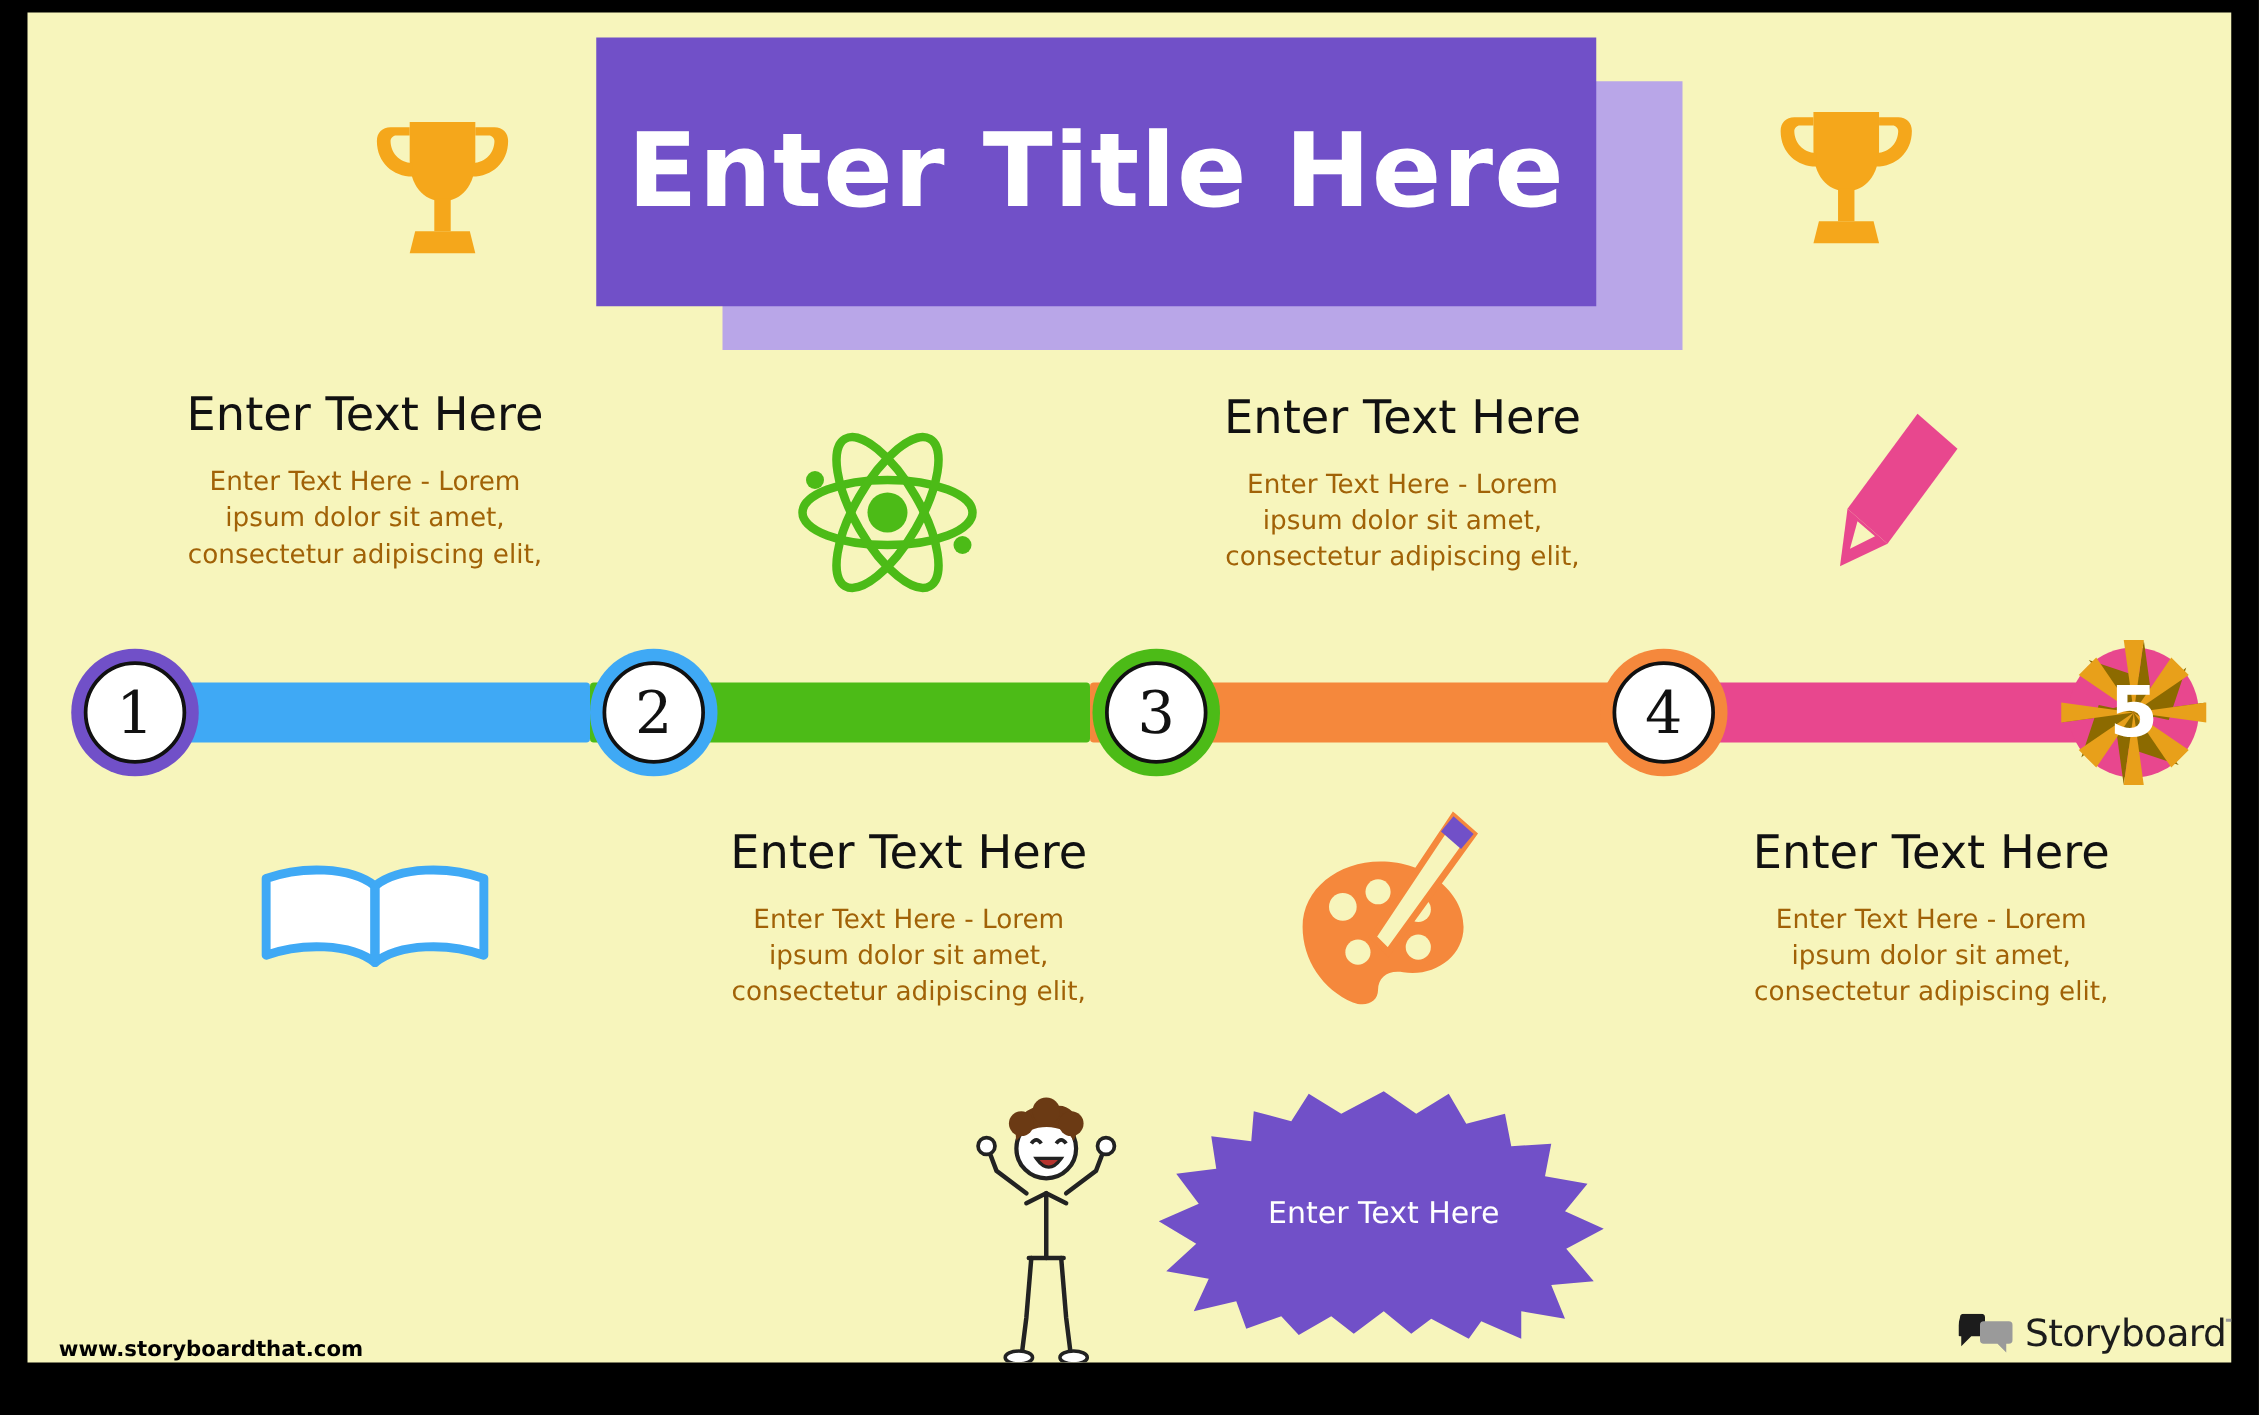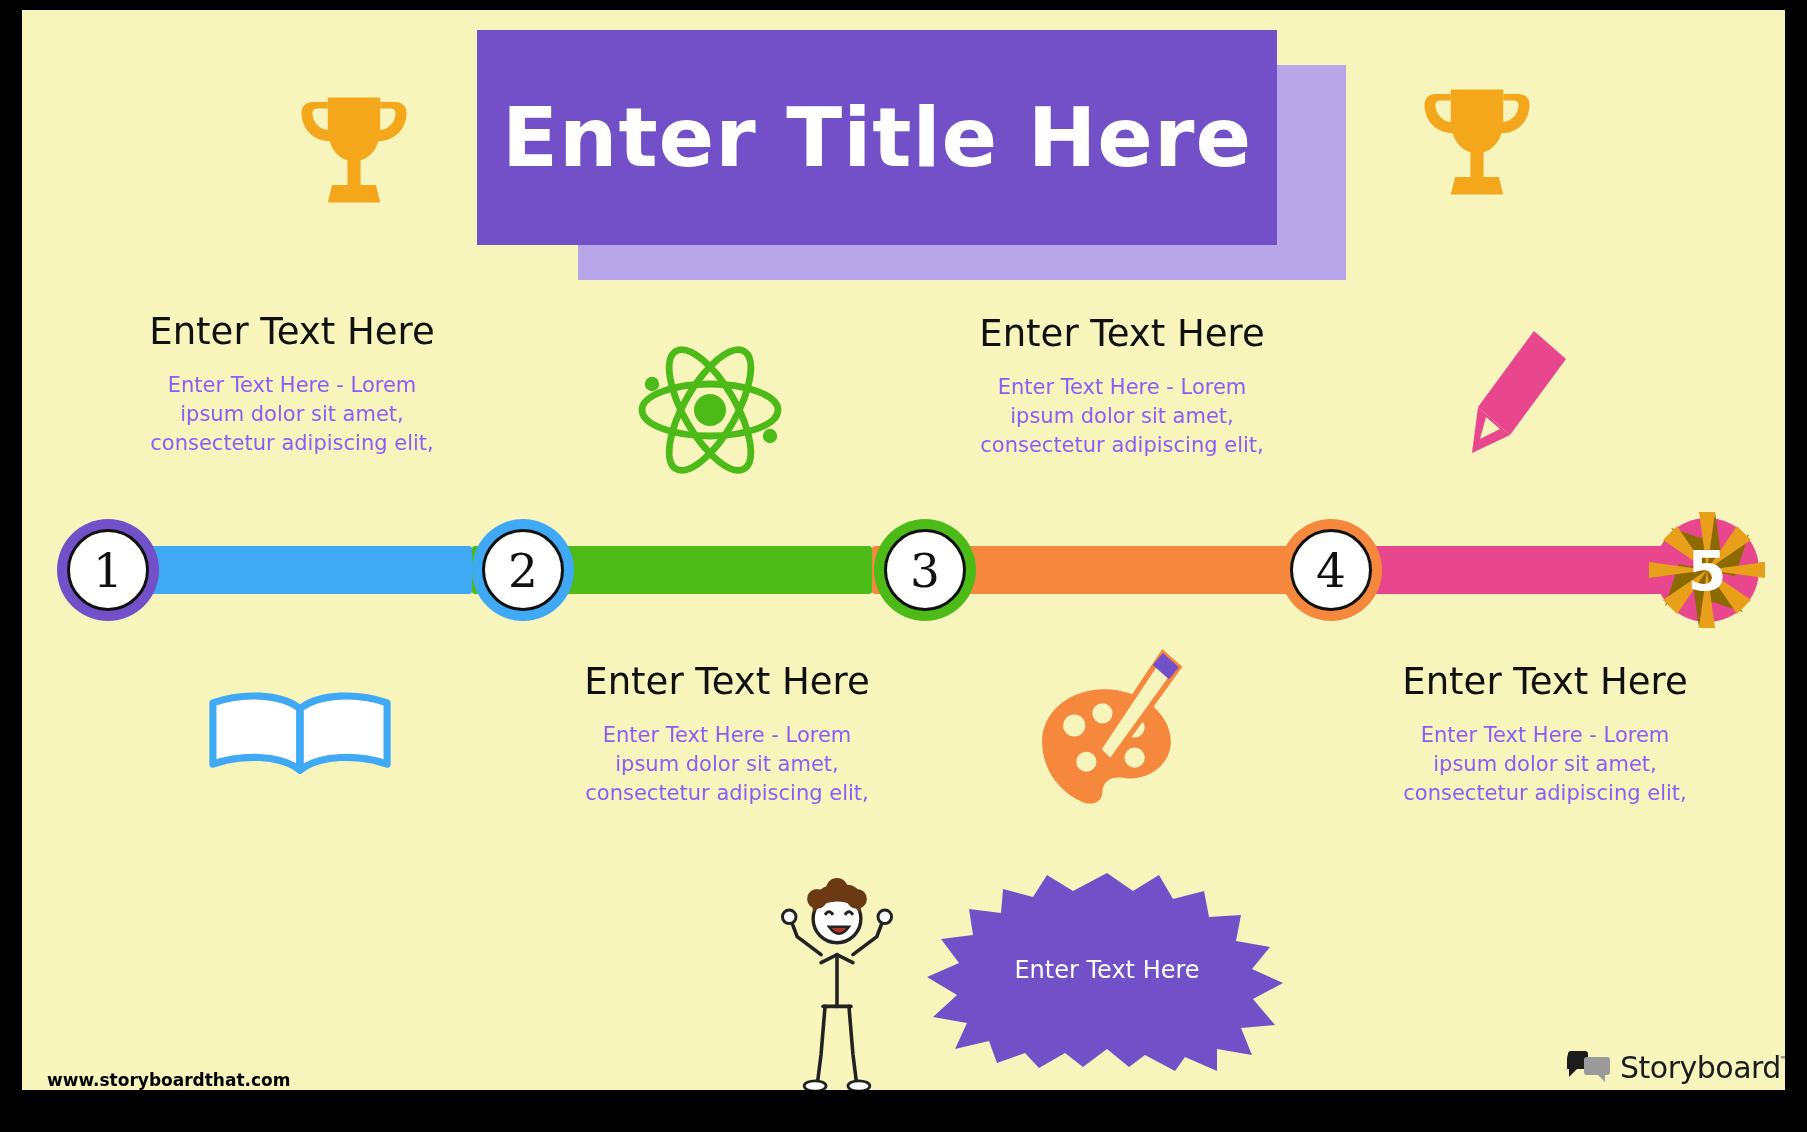--- a/index.html
+++ b/index.html
@@ -59,21 +59,21 @@
   .blk .hd {
     font-family: "DejaVu Sans", sans-serif;
     font-size: 37px;
     color: #111111;
     white-space: nowrap;
     margin-bottom: 18px;
   }
   .blk .bd {
     font-family: "DejaVu Sans", sans-serif;
     font-size: 21px;
-    color: #8b5cf6;
+    color: #a16207;
     line-height: 1.38;
   }
 
   
   #timeline {
     position: absolute;
     left: 0px;
     top: 500px;
     width: 1763px;
     height: 120px;

